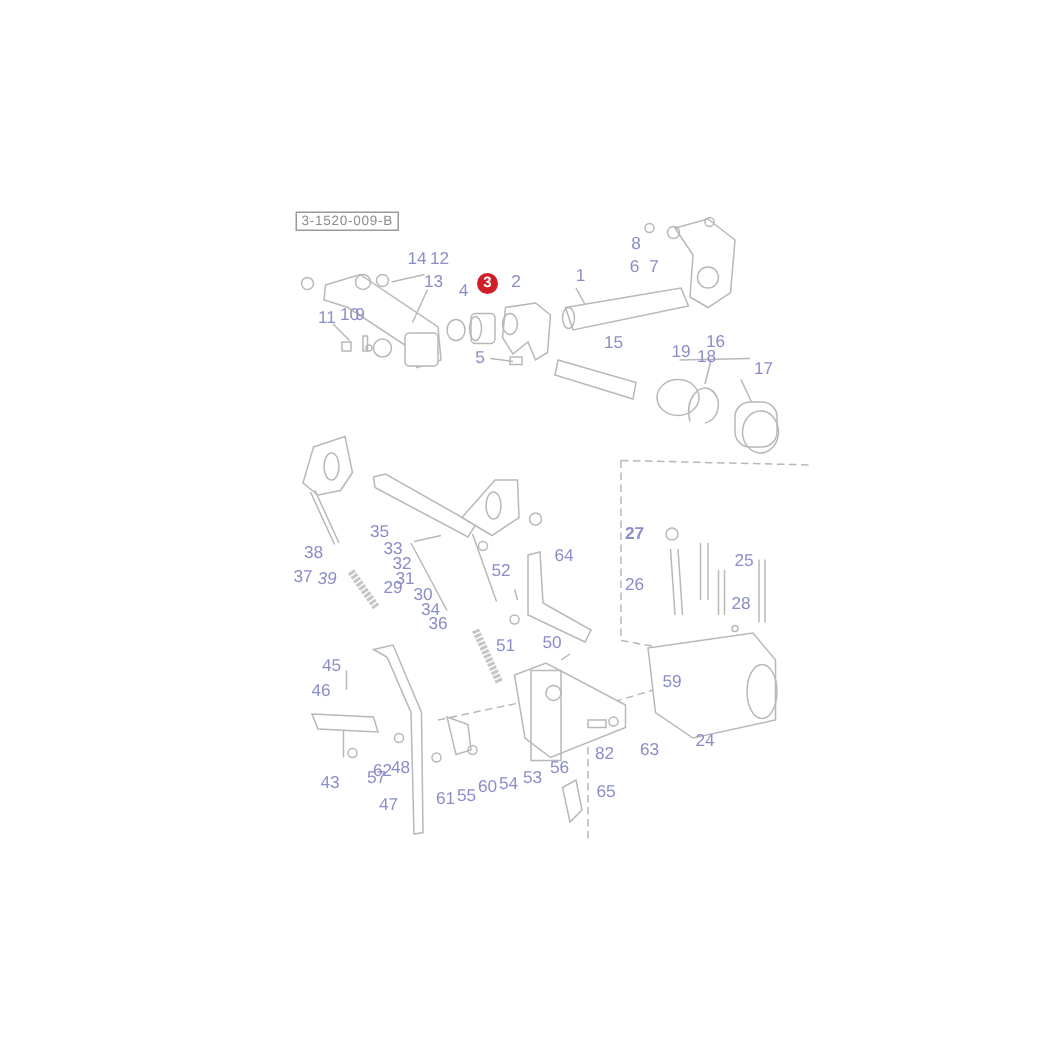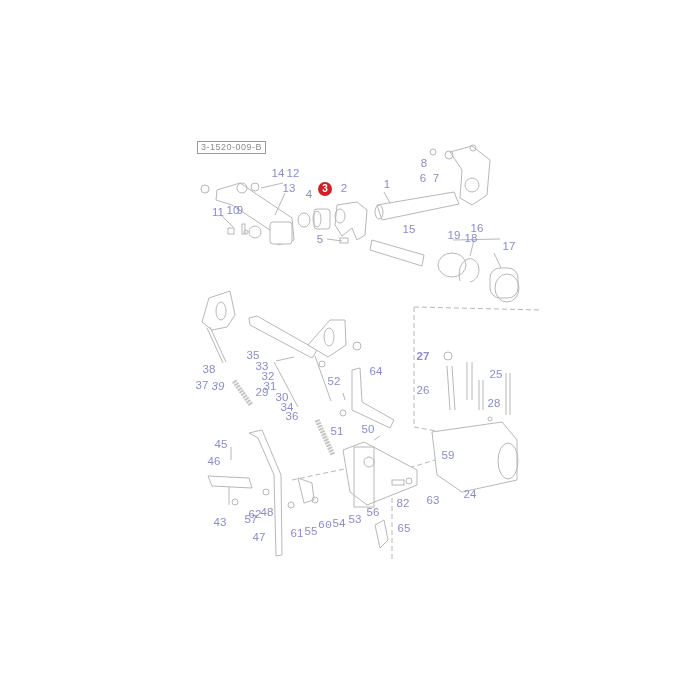--- a/index.html
+++ b/index.html
@@ -185,21 +185,21 @@
       <div class="lbl" style="left: 356px; top: 429px; color: rgb(138, 141, 200);">50</div>
       <div class="lbl" style="left: 325px; top: 431px; color: rgb(138, 141, 200);">51</div>
       <div class="lbl" style="left: 322px; top: 381px; color: rgb(138, 141, 200);">52</div>
       <div class="lbl" style="left: 343px; top: 519px; color: rgb(138, 141, 200);">53</div>
       <div class="lbl" style="left: 327px; top: 523px; color: rgb(138, 141, 200);">54</div>
       <div class="lbl" style="left: 299px; top: 531px; color: rgb(138, 141, 200);">55</div>
       <div class="lbl" style="left: 361px; top: 512px; color: rgb(138, 141, 200);">56</div>
       <div class="lbl" style="left: 222px; top: 519px; color: rgb(138, 141, 200); padding-left: 34px;">57</div>
       <div class="lbl" style="left: 208px; top: 522px; color: rgb(138, 141, 200);">43</div>
       <div class="lbl" style="left: 405px; top: 455px; color: rgb(138, 141, 200); margin-left: 31px;">59</div>
-      <div class="lbl" style="left: 313px; top: 525px; color: rgb(138, 141, 200); font-family: Liberation Mono, monospace;">60</div>
+      <div class="lbl" style="left: 313px; top: 525px; color: rgb(138, 141, 200);">60</div>
       <div class="lbl" style="left: 285px; top: 533px; color: rgb(138, 141, 200);">61</div>
       <div class="lbl" style="left: 391px; top: 503px; color: rgb(138, 141, 200);">82</div>
       <div class="lbl" style="left: 409px; top: 500px; color: rgb(138, 141, 200); padding-left: 24px;">63</div>
       <div class="lbl" style="left: 364px; top: 371px; color: rgb(138, 141, 200);">64</div>
       <div class="lbl" style="left: 392px; top: 528px; color: rgb(138, 141, 200);">65</div>
     </div>
 
   <div class="hl" id="hl" style="left: 313px; top: 189px; background: rgb(208, 31, 38);">3</div>
 </div>
 

